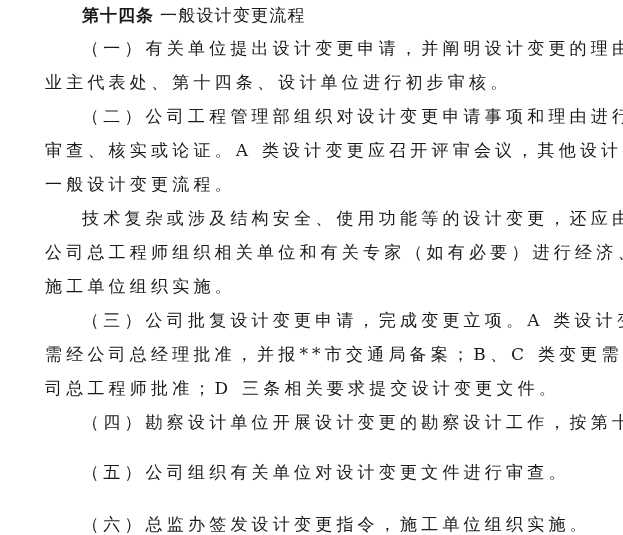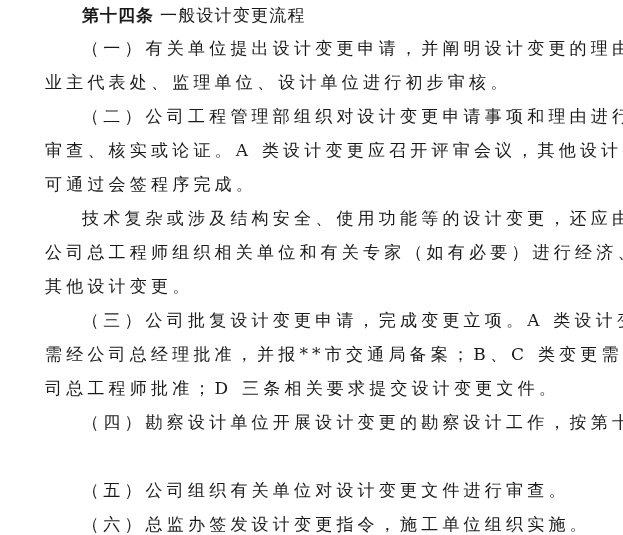--- a/index.html
+++ b/index.html
@@ -55,33 +55,33 @@
 </head>
 <body>
 
 <div class="page">
 
   <div class="title-line">
     <span class="article-no">第十四条</span><span class="article-title">一般设计变更流程</span>
   </div>
 
   <div class="line indent" style="top:31px;">（一）有关单位提出设计变更申请，并阐明设计变更的理由，</div>
-  <div class="line" style="top:65px;">业主代表处、监理单位、设计单位进行初步审核。</div>
+  <div class="line" style="top:65px;">业主代表处、第十四条、设计单位进行初步审核。</div>
 
   <div class="line indent" style="top:99px;">（二）公司工程管理部组织对设计变更申请事项和理由进行</div>
   <div class="line" style="top:133px;">审查、核实或论证。A 类设计变更应召开评审会议，其他设计变更</div>
-  <div class="line" style="top:167px;">可通过会签程序完成。</div>
+  <div class="line" style="top:167px;">一般设计变更流程。</div>
 
   <div class="line indent" style="top:201px;">技术复杂或涉及结构安全、使用功能等的设计变更，还应由</div>
   <div class="line" style="top:235px;">公司总工程师组织相关单位和有关专家（如有必要）进行经济、</div>
-  <div class="line" style="top:269px;">其他设计变更。</div>
+  <div class="line" style="top:269px;">施工单位组织实施。</div>
 
   <div class="line indent" style="top:303px;">（三）公司批复设计变更申请，完成变更立项。A 类设计变更</div>
   <div class="line" style="top:337px;">需经公司总经理批准，并报**市交通局备案；B、C 类变更需经公</div>
   <div class="line" style="top:371px;">司总工程师批准；D 三条相关要求提交设计变更文件。</div>
 
   <div class="line indent" style="top:405px;">（四）勘察设计单位开展设计变更的勘察设计工作，按第十</div>
 
-  <div class="line indent" style="top:473px;">（五）公司组织有关单位对设计变更文件进行审查。</div>
+  <div class="line indent" style="top:455px;">（五）公司组织有关单位对设计变更文件进行审查。</div>
 
   <div class="line indent" style="top:507px;">（六）总监办签发设计变更指令，施工单位组织实施。</div>
 
 </div>
 
 </body></html>

